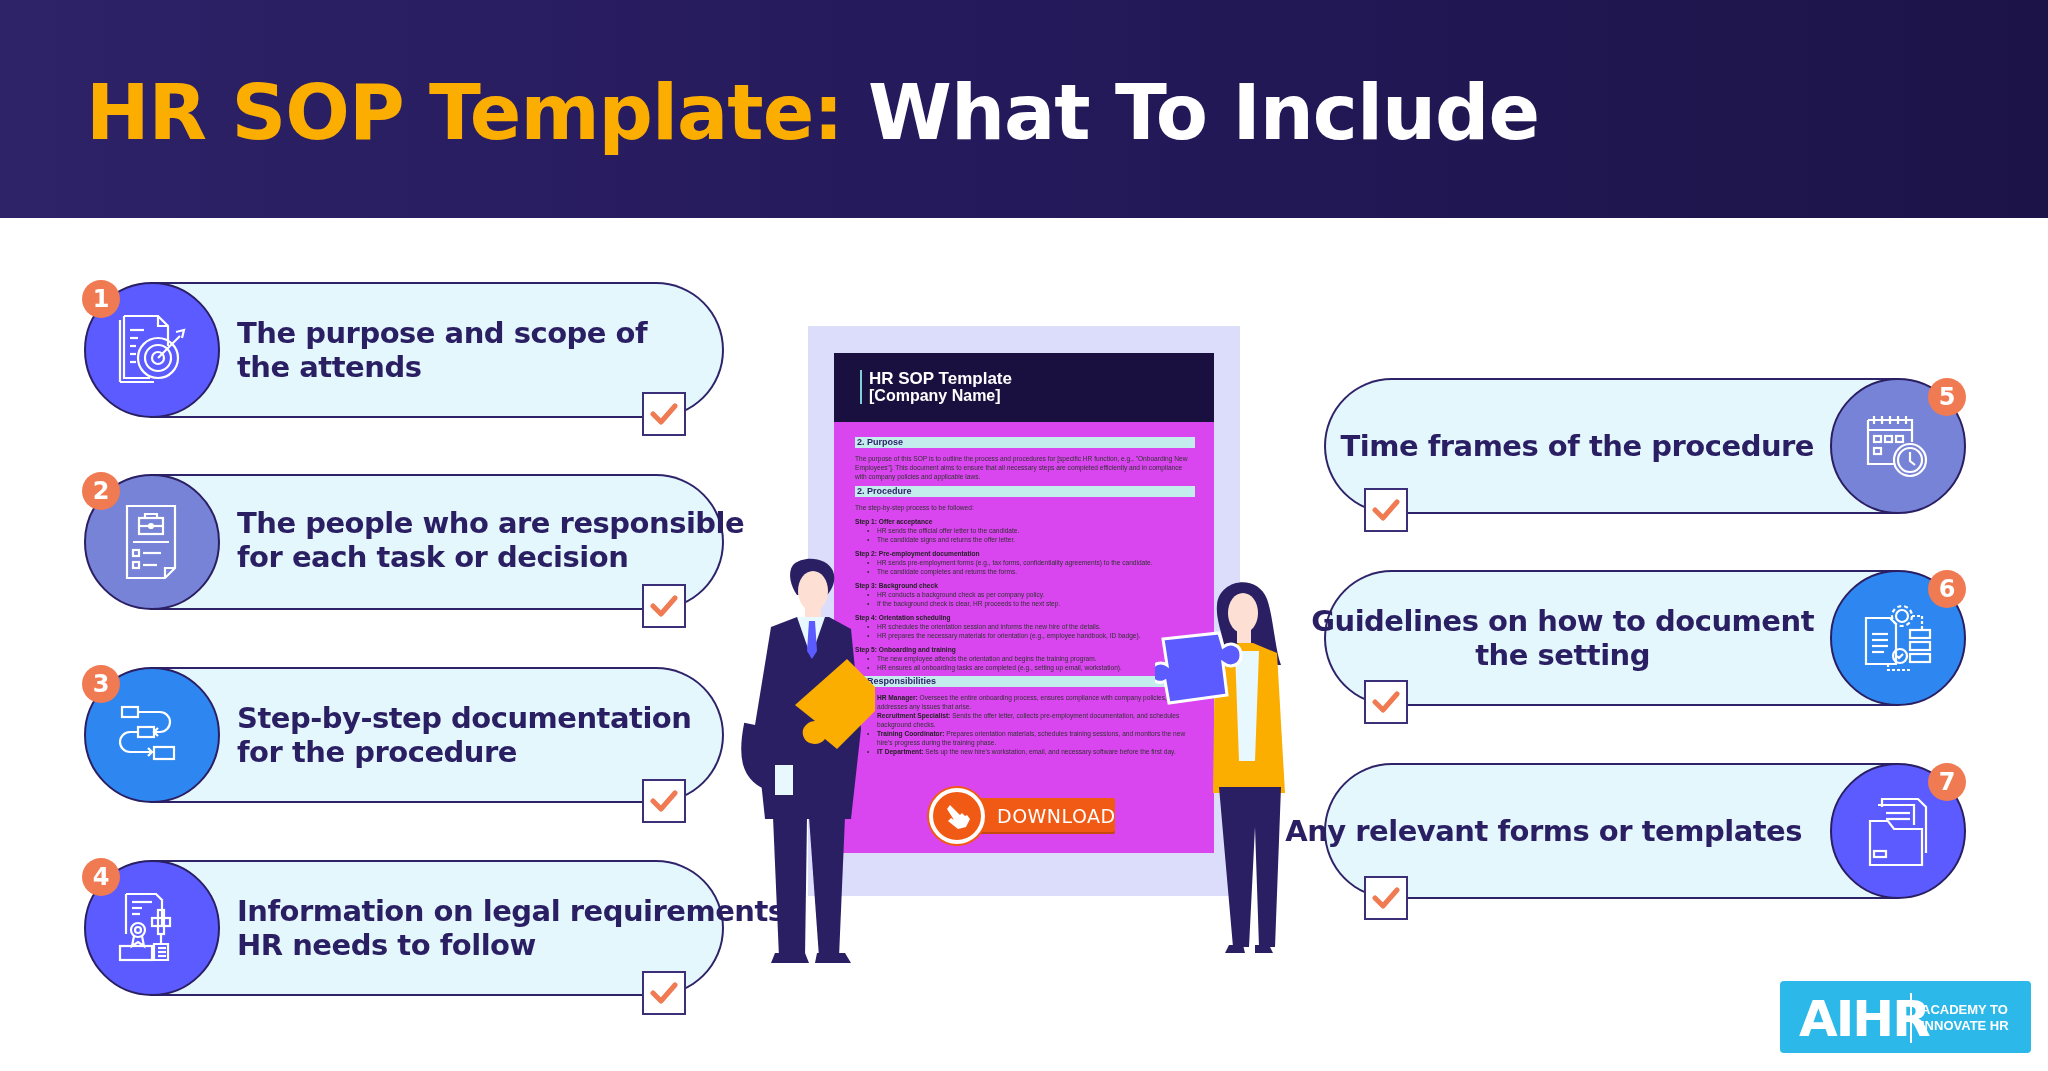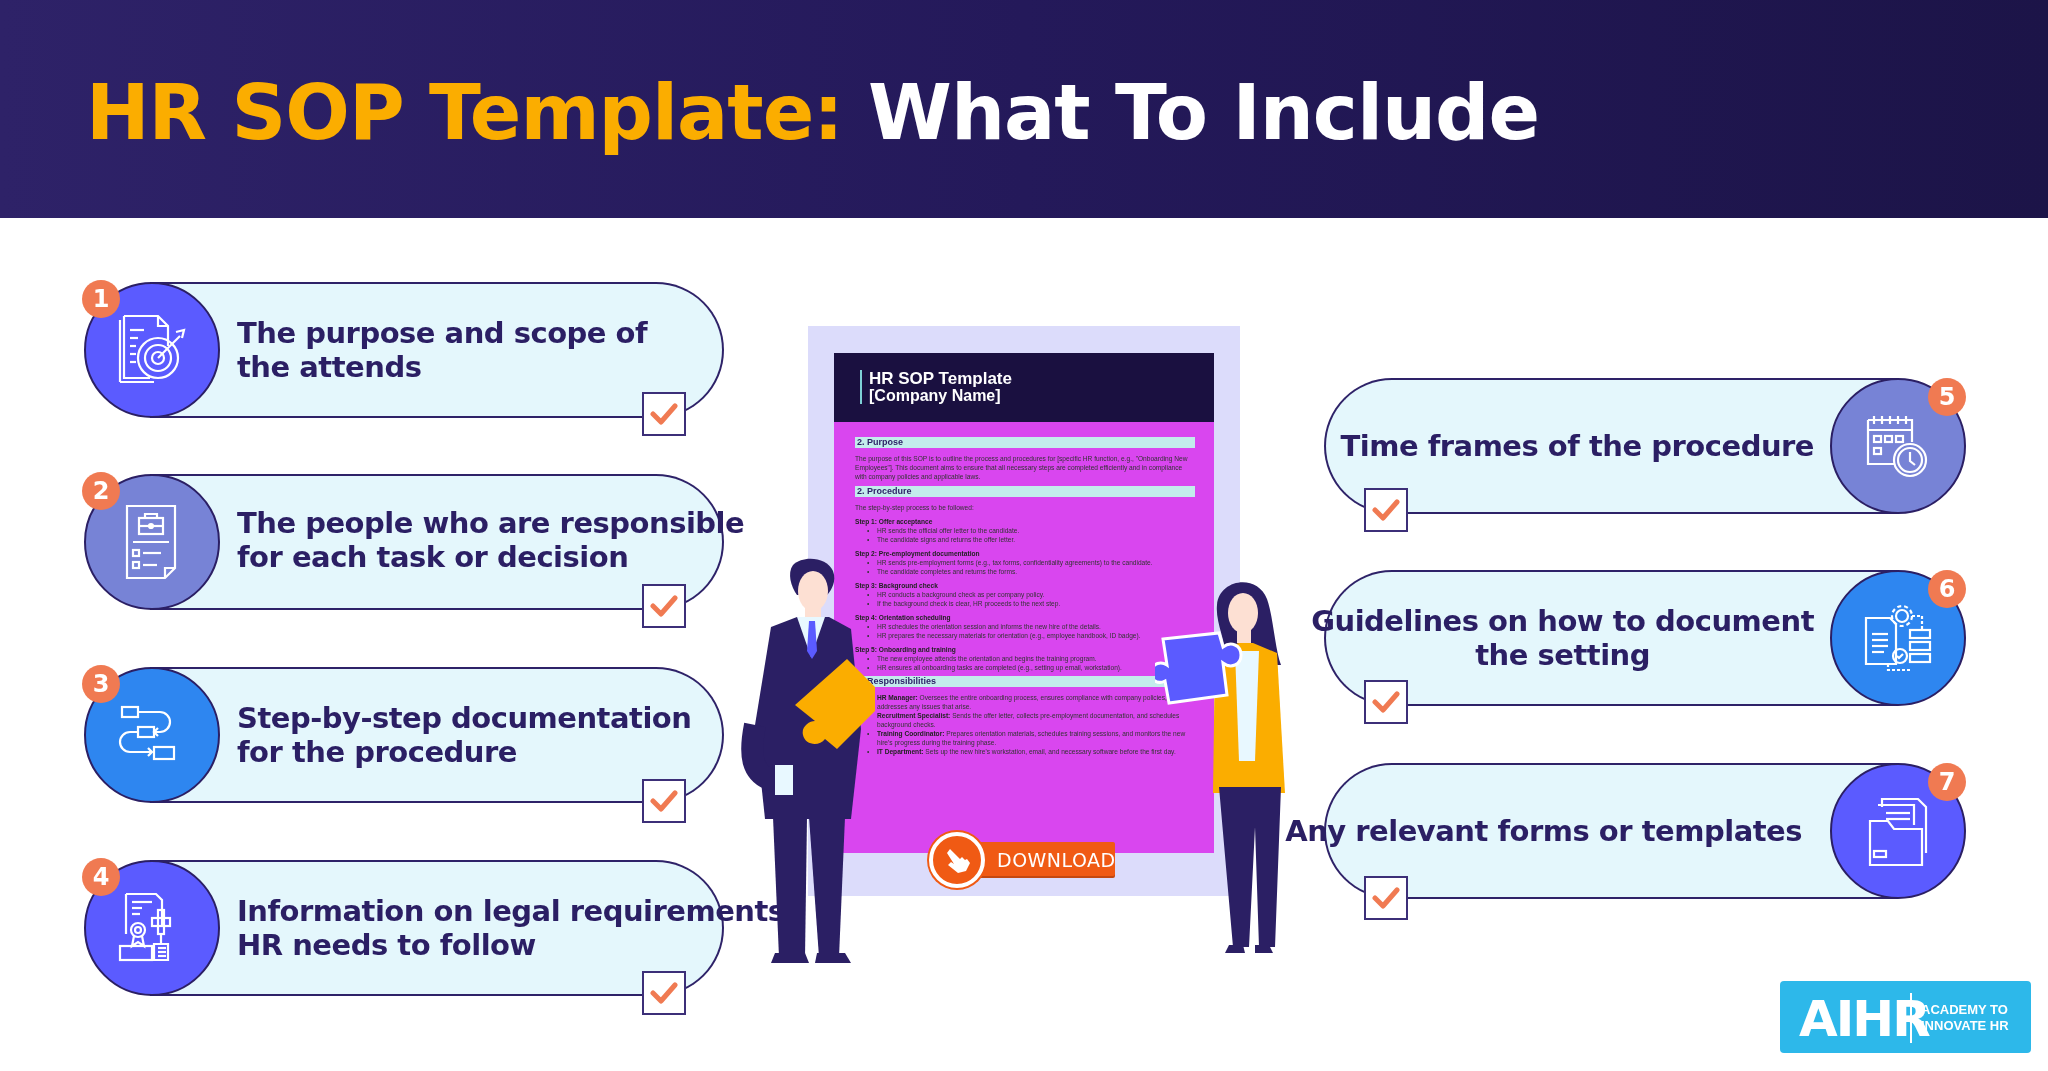--- a/index.html
+++ b/index.html
@@ -54,21 +54,21 @@
   .doc-sub { font-size: 16px; line-height: 16px; }
   .doc-body { position: absolute; left: 21px; top: 80px; width: 340px; font-size: 6.6px; line-height: 9px; color: #333; }
   .doc-section { background: #c3ecec; color: #2b1f64; font-weight: bold; font-size: 9px; padding: 1px 2px; margin: 4px 0 6px; }
   .doc-p { margin-bottom: 5px; }
   .doc-step { font-weight: bold; color: #222; margin-top: 5px; }
   .doc-li { padding-left: 22px; position: relative; }
   .doc-li:before { content: "•"; position: absolute; left: 12px; }
   .doc-li b { color: #222; }
 
   .download {
-    position: absolute; left: 929px; top: 832px; width: 188px; height: 52px;
+    position: absolute; left: 929px; top: 788px; width: 188px; height: 52px;
   }
   .dl-bar { position: absolute; left: 22px; top: 10px; width: 164px; height: 34px; background: #f05a14; border-radius: 2px; box-shadow: 0 2px 0 #c44810; }
   .dl-text { position: absolute; left: 68px; top: 17px; color: #fff; font-size: 19px; font-family: "DejaVu Sans", sans-serif; letter-spacing: 0.5px; }
   .dl-circle { position: absolute; left: 0; top: 0; width: 56px; height: 56px; border-radius: 50%; background: #f05a14; border: 4px solid #fff; box-shadow: 0 0 0 2px #f05a14; display:flex; align-items:center; justify-content:center; }
 
   .logo { position: absolute; left: 1780px; top: 981px; width: 251px; height: 72px; background: #2db8ea; border-radius: 4px; }
   .logo-main { position: absolute; left: 19px; top: 9px; color: #fff; font-weight: bold; font-size: 50px; font-family: "DejaVu Sans", sans-serif; letter-spacing: -2px; }
   .logo-div { position: absolute; left: 130px; top: 12px; width: 2px; height: 50px; background: #fff; }
   .logo-sub { position: absolute; left: 141px; top: 21px; color: #fff; font-weight: bold; font-size: 13px; line-height: 16px; }
 

